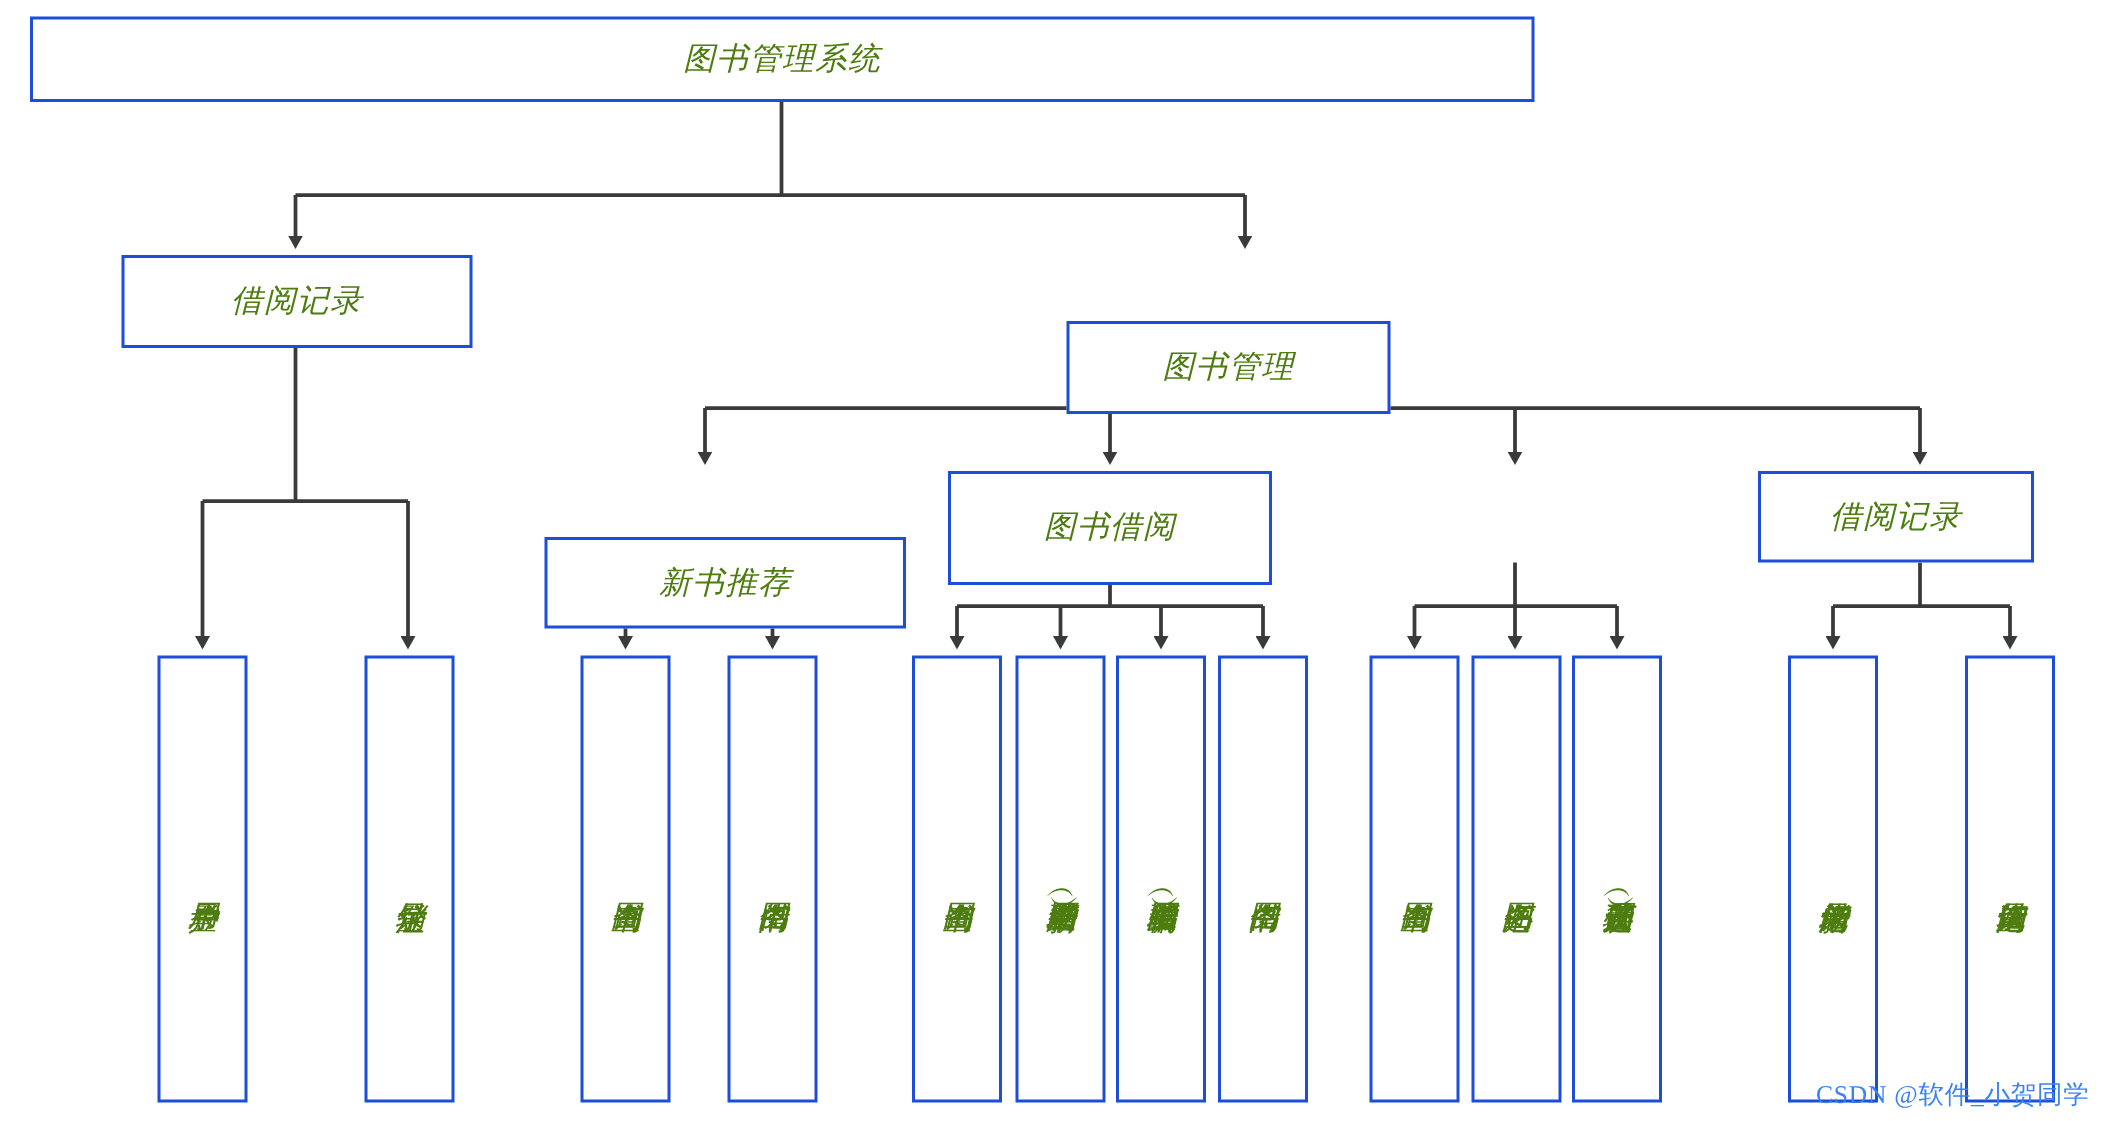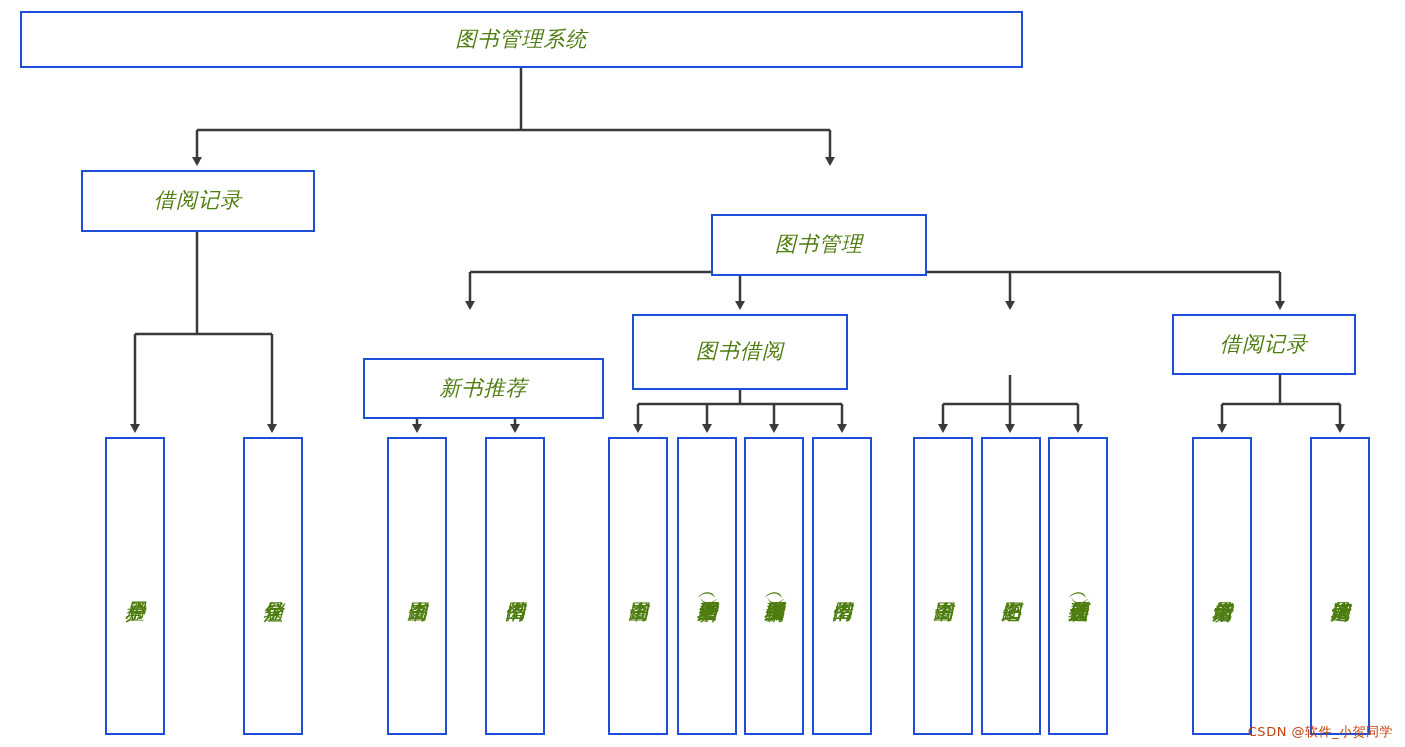--- a/index.html
+++ b/index.html
@@ -51,25 +51,26 @@
   }
   .node-v .vtext {
     display: block;
     writing-mode: vertical-rl;
     text-orientation: upright;
   }
   #watermark {
     position: absolute;
     right: 12px;
     bottom: 6px;
-    font-size: 13px;
-    color: #c2410c;
+    font-size: 17px;
+    color: #3b82f6;
     letter-spacing: 0.5px;
     z-index: 3;
     white-space: nowrap;
+    font-family: Liberation Serif, serif;
   }
 </style>
 </head>
 <body>
 
 <div id="canvas">
 
   <svg id="edges" viewBox="0 0 1405 747" xmlns="http://www.w3.org/2000/svg">
     <defs>
       <marker id="arrow" markerWidth="9" markerHeight="10" refX="1" refY="5" orient="auto" markerUnits="userSpaceOnUse">

